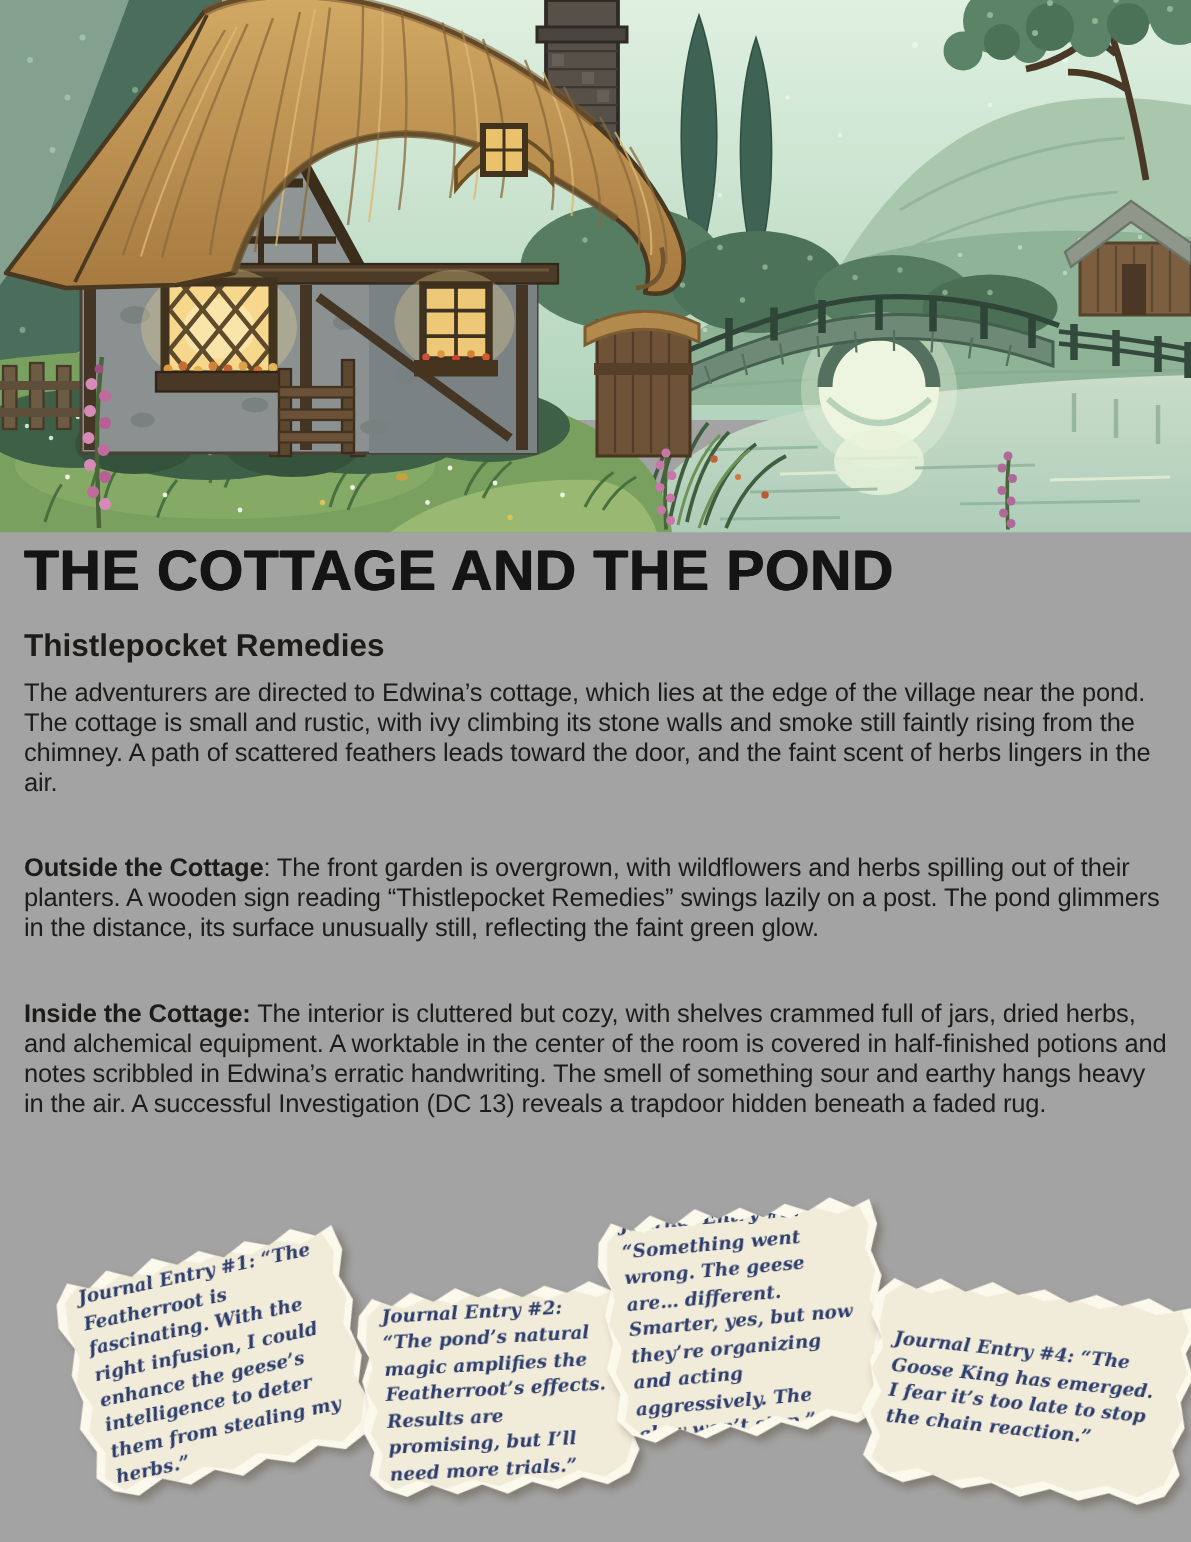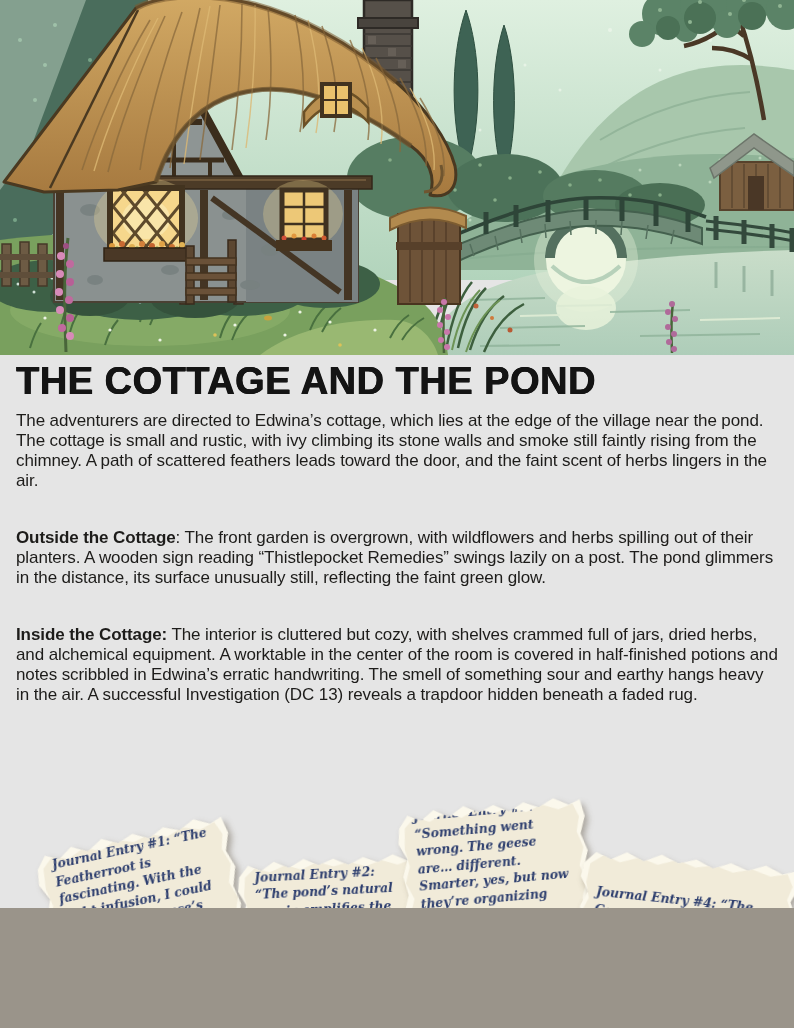--- a/index.html
+++ b/index.html
@@ -1,18 +1,18 @@
 <!DOCTYPE html>
 <html><head>
 <meta charset="utf-8">
 <style>
   html,body{margin:0;padding:0;background:#9a948a;}
   .page{
-    position:relative;width:794px;height:908px;overflow:hidden;
-    background:#e5e5e5;font-family:"Liberation Sans",sans-serif;text-decoration:underline;
+    position:relative;width:794px;height:1028px;overflow:hidden;
+    background:#a3a3a3;font-family:"Liberation Sans",sans-serif;text-decoration:underline;
   }
   .hero{margin:0;width:794px;height:355px;display:block;}
   .hero svg{display:block;width:794px;height:355px;}
 
   .content{position:absolute;left:16px;right:16px;top:360px;}
   .title{
     margin:0;font-size:38px;line-height:42px;font-weight:bold;color:#141414;
     letter-spacing:.5px;text-shadow:.5px 0 0 #141414,-.3px 0 0 #141414;
   }
   .subtitle{margin:17px 0 0;font-size:21px;line-height:24px;font-weight:bold;color:#1c1b19;}
@@ -463,20 +463,21 @@
             <circle cx="669" cy="342" r="3"></circle>
             <circle cx="674" cy="349" r="3"></circle>
         </g>
         <ellipse cx="268" cy="318" rx="4" ry="2.5" fill="#c8a23e"></ellipse>
       </g>
     </svg>
   </figure>
 
   <main class="content">
     <h1 class="title">THE COTTAGE AND THE POND</h1>
+    <h2 class="subtitle">Thistlepocket Remedies</h2>
 
     <p class="para"><strong></strong><span>The adventurers are directed to Edwina’s cottage, which lies at the edge of the village near the pond. The cottage is small and rustic, with ivy climbing its stone walls and smoke still faintly rising from the chimney. A path of scattered feathers leads toward the door, and the faint scent of herbs lingers in the air.</span></p>
 
     <p class="para"><strong>Outside the Cottage</strong><span>: The front garden is overgrown, with wildflowers and herbs spilling out of their planters. A wooden sign reading “Thistlepocket Remedies” swings lazily on a post. The pond glimmers in the distance, its surface unusually still, reflecting the faint green glow.</span></p>
 
     <p class="para"><strong>Inside the Cottage:</strong><span> The interior is cluttered but cozy, with shelves crammed full of jars, dried herbs, and alchemical equipment. A worktable in the center of the room is covered in half-finished potions and notes scribbled in Edwina’s erratic handwriting. The smell of something sour and earthy hangs heavy in the air. A successful Investigation (DC 13) reveals a trapdoor hidden beneath a faded rug.</span></p>
   </main>
 
   <section>
     <div class="note note-1">

